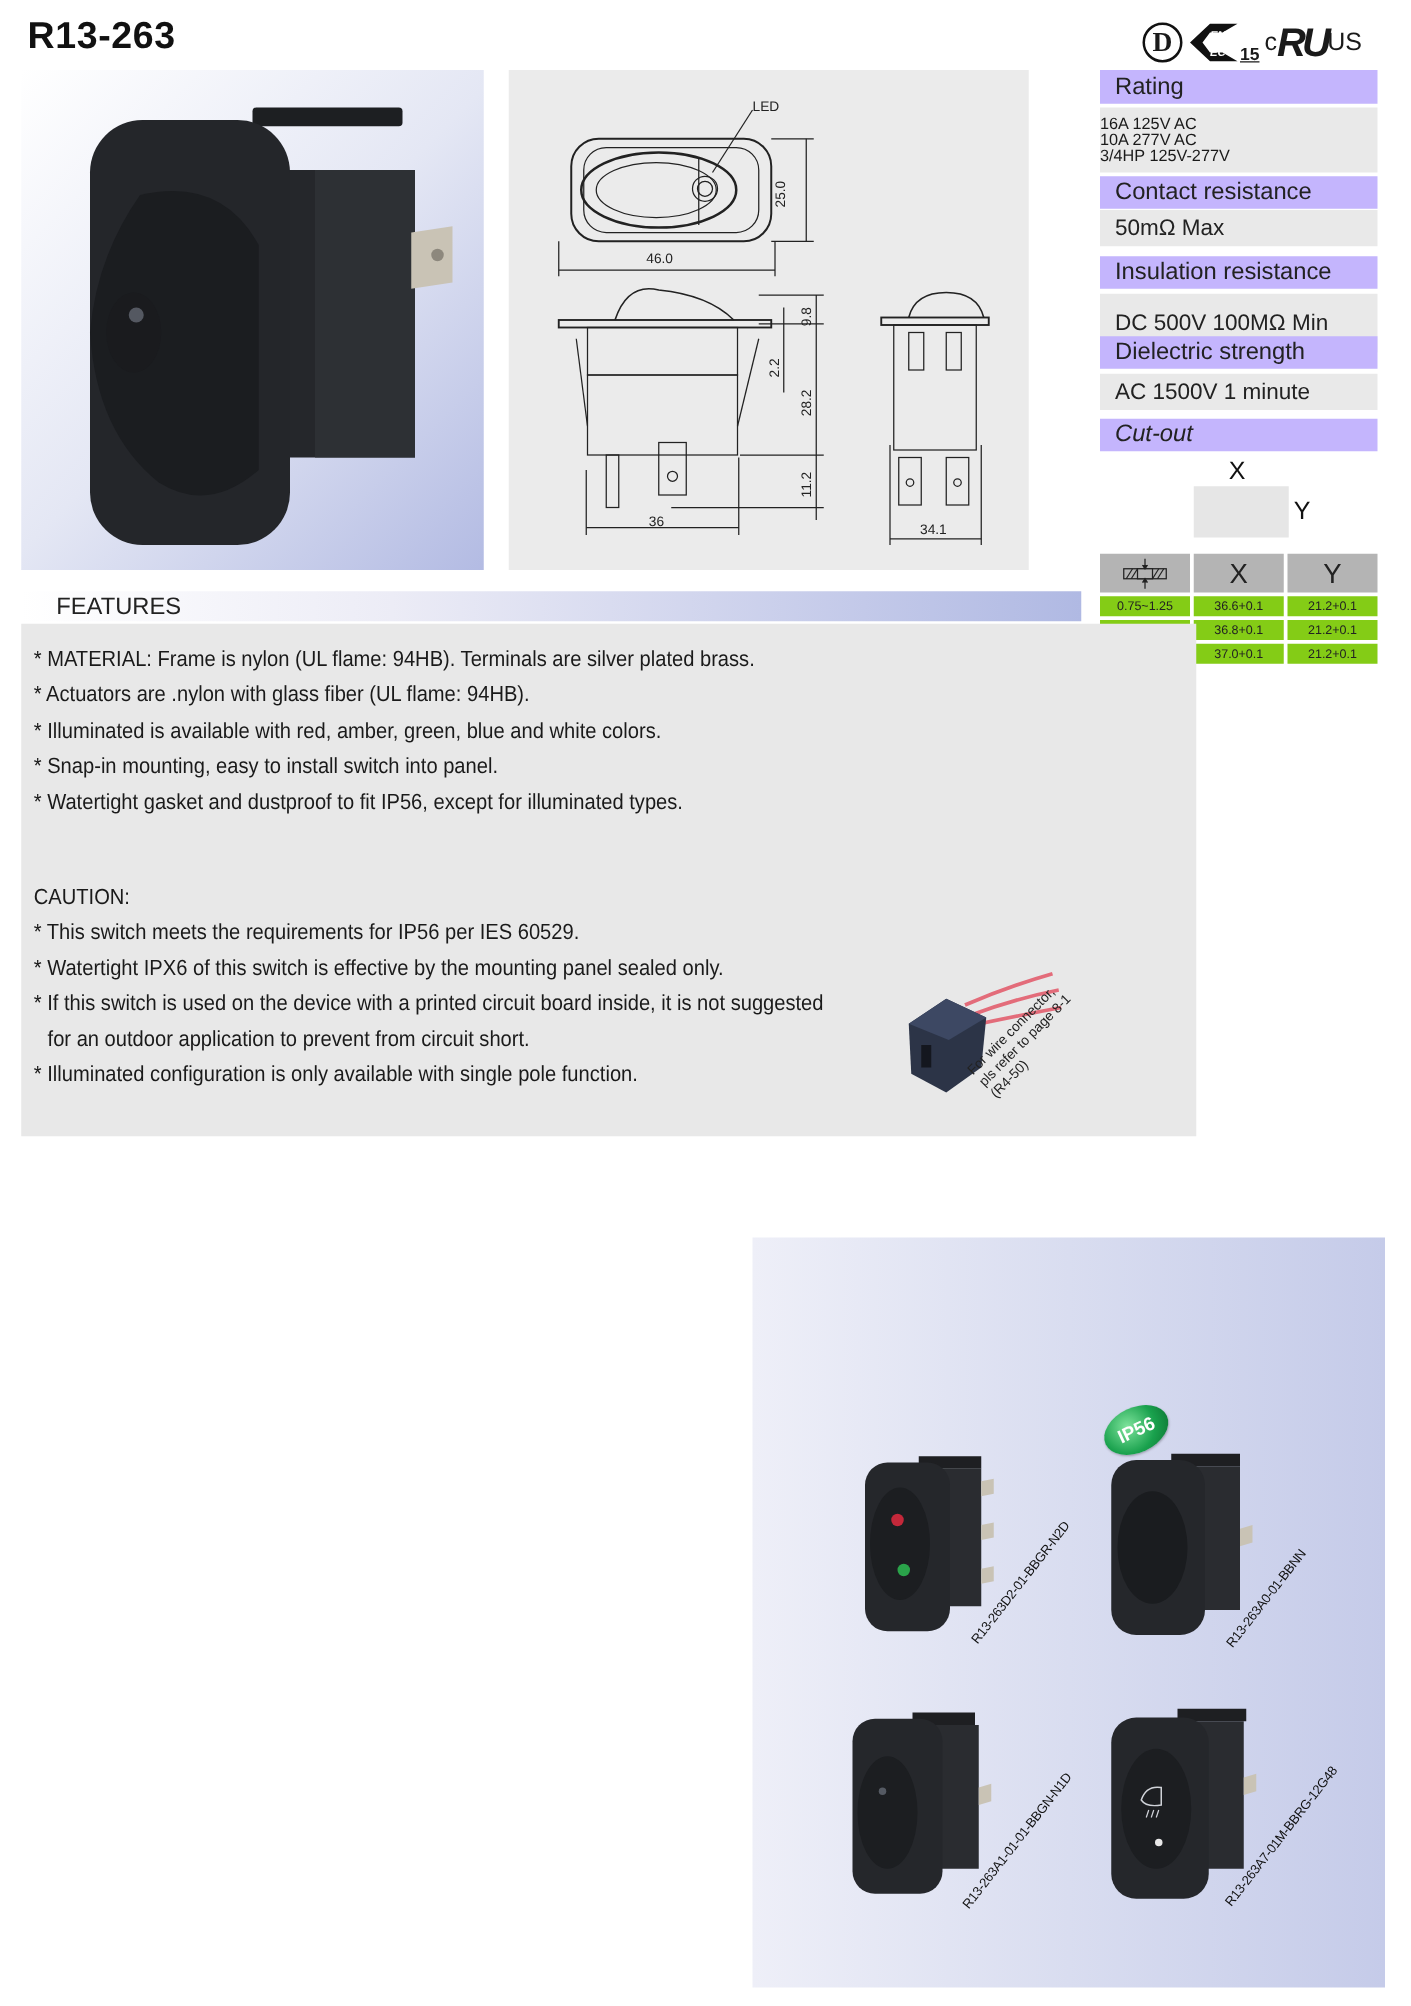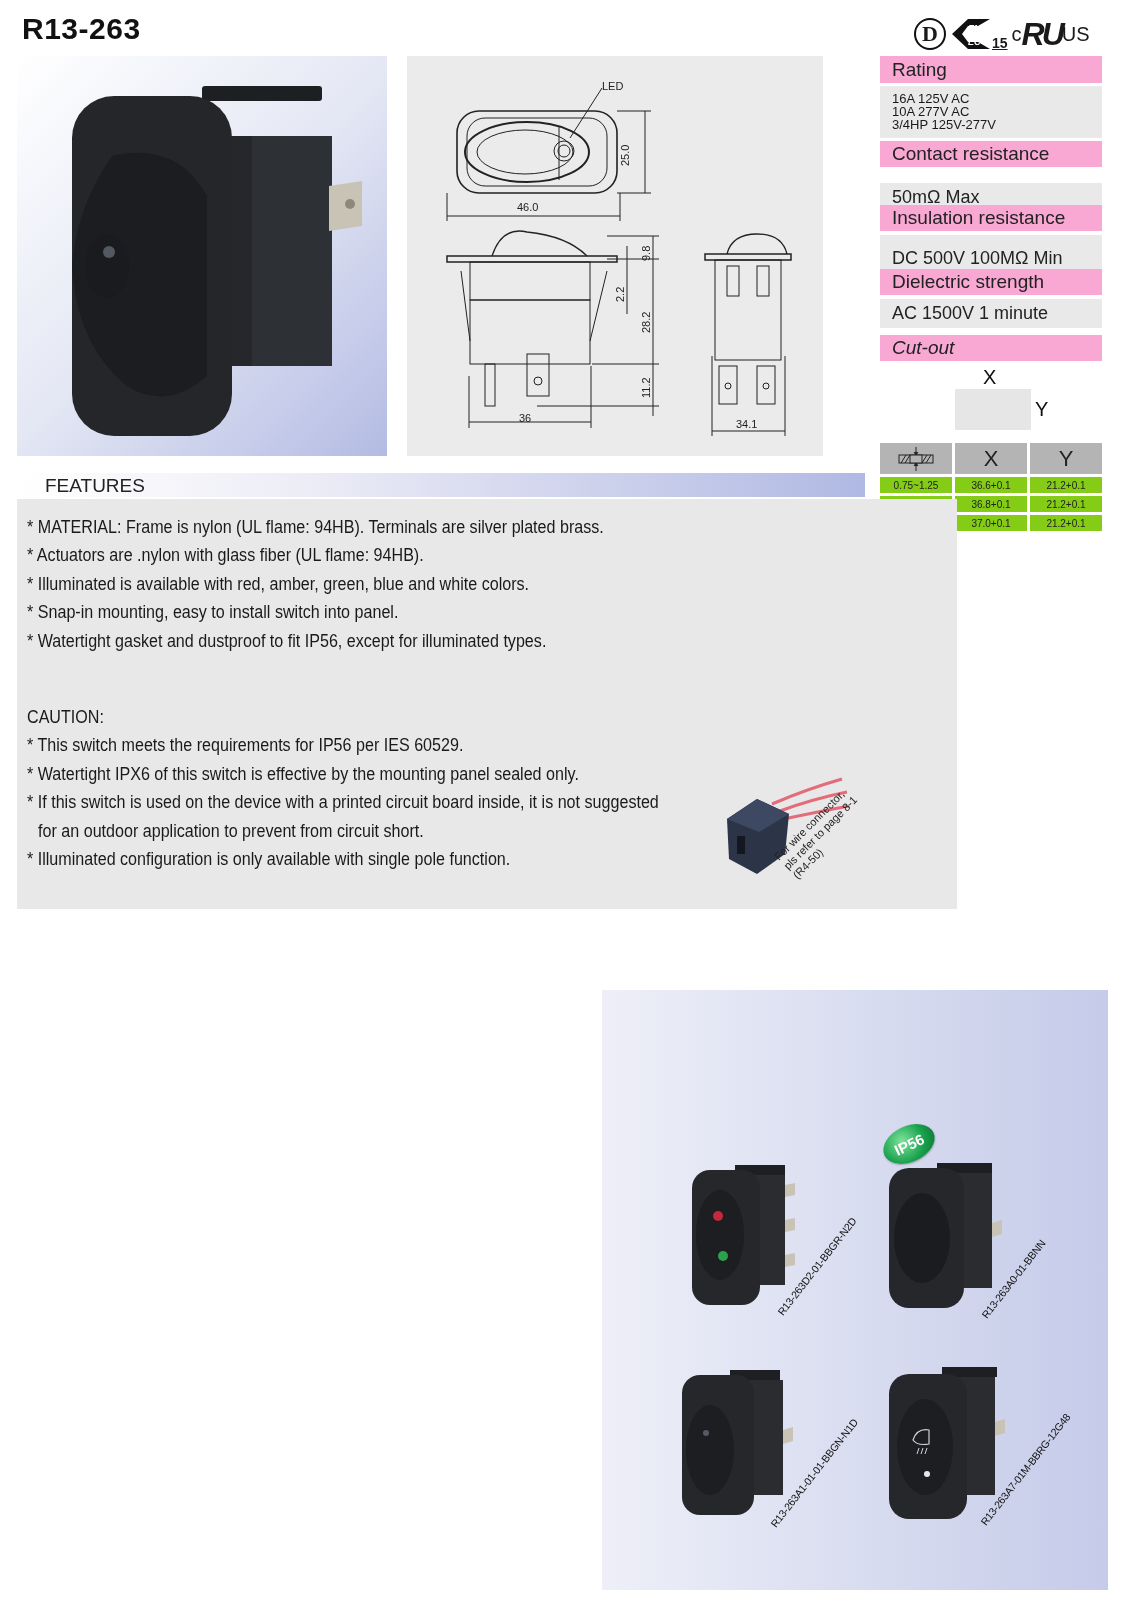--- a/index.html
+++ b/index.html
@@ -20,23 +20,23 @@
     .photo-panel { position: absolute; left: 17px; top: 56px; width: 370px; height: 400px;
       background: linear-gradient(135deg, #ffffff 0%, #e4e7f4 50%, #b3bbe3 100%); overflow: hidden; }
 
     
     .drawing-panel { position: absolute; left: 407px; top: 56px; width: 416px; height: 400px; background: #ebebeb; }
     .dim-label { position: absolute; font-size: 11px; color: #222; }
     .dim-label.rot { transform: rotate(-90deg); transform-origin: left top; }
 
     
     .spec { position: absolute; left: 880px; width: 222px; }
-    .spec-head { background: #f9a8d4; font-size: 19px; color: #222; padding-left: 12px; display: flex; align-items: center; }
+    .spec-head { background: #c4b5fd; font-size: 19px; color: #222; padding-left: 12px; display: flex; align-items: center; }
     .spec-val { background: #e9e9e9; font-size: 18px; color: #222; padding-left: 12px; display: flex; align-items: center; }
-    .rating-lines { font-size: 13px; line-height: 13px; padding: 6px 12px; background: #e9e9e9; }
+    .rating-lines { font-size: 13px; line-height: 13px; padding: 6px 0; background: #e9e9e9; }
 
     .cutout-x { position: absolute; left: 983px; top: 366px; font-size: 20px; color: #111; }
     .cutout-y { position: absolute; left: 1035px; top: 398px; font-size: 20px; color: #111; }
     .cutout-box { position: absolute; left: 955px; top: 389px; width: 76px; height: 41px; background: #e6e6e6; }
 
     .cut-table { position: absolute; left: 880px; top: 443px; width: 222px; }
     .cut-row { display: flex; gap: 3px; margin-bottom: 3px; }
     .cut-cell { background: #84cc16; font-size: 10px; display: flex; align-items: center; justify-content: center; color: #222; height: 16px; }
     .cut-head .cut-cell { background: #b4b4b4; height: 31px; font-size: 22px; }
     .c1 { width: 72px; } .c2 { width: 72px; } .c3 { width: 72px; }
@@ -161,21 +161,21 @@
 <div class="spec" style="top:56px;">
   <div class="spec-head" style="height:27px;">Rating</div>
   <div class="rating-lines" style="margin-top:3px; height:52px;">
     <div>16A 125V AC</div>
     <div>10A 277V AC</div>
     <div>3/4HP 125V-277V</div>
   </div>
 </div>
 <div class="spec" style="top:141px;">
   <div class="spec-head" style="height:26px;">Contact resistance</div>
-  <div class="spec-val" style="margin-top:16px; height:29px;">50mΩ Max</div>
+  <div class="spec-val" style="margin-top:1px; height:29px;">50mΩ Max</div>
 </div>
 <div class="spec" style="top:205px;">
   <div class="spec-head" style="height:26px;">Insulation resistance</div>
   <div class="spec-val" style="margin-top:4px; height:47px;">DC 500V 100MΩ Min</div>
 </div>
 <div class="spec" style="top:269px;">
   <div class="spec-head" style="height:26px;">Dielectric strength</div>
   <div class="spec-val" style="margin-top:4px; height:29px;">AC 1500V 1 minute</div>
 </div>
 <div class="spec" style="top:335px;">

